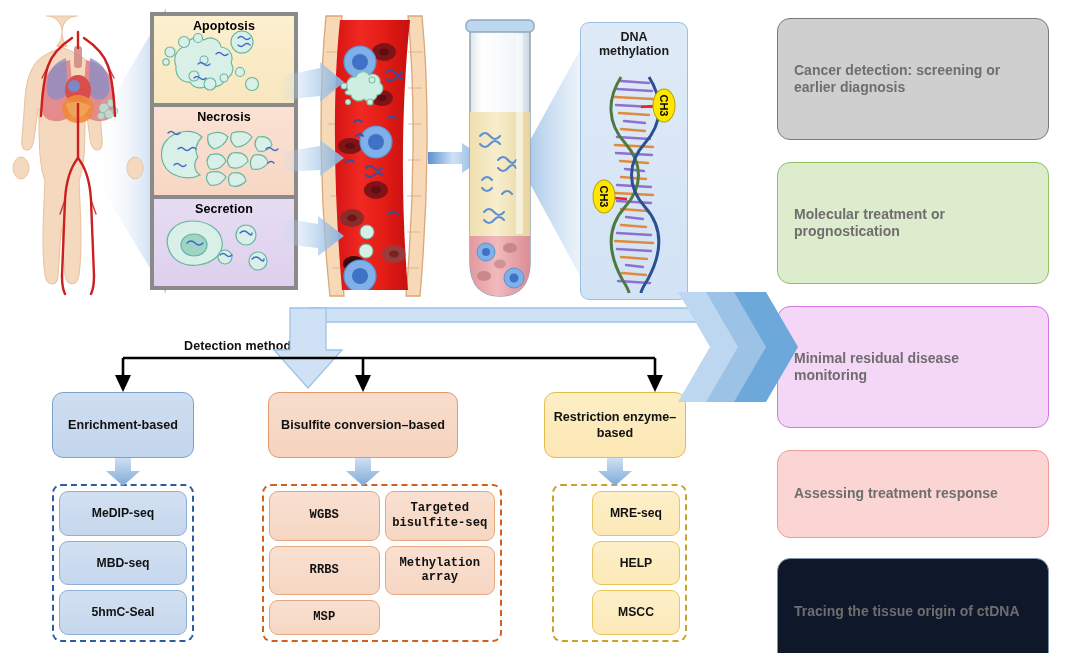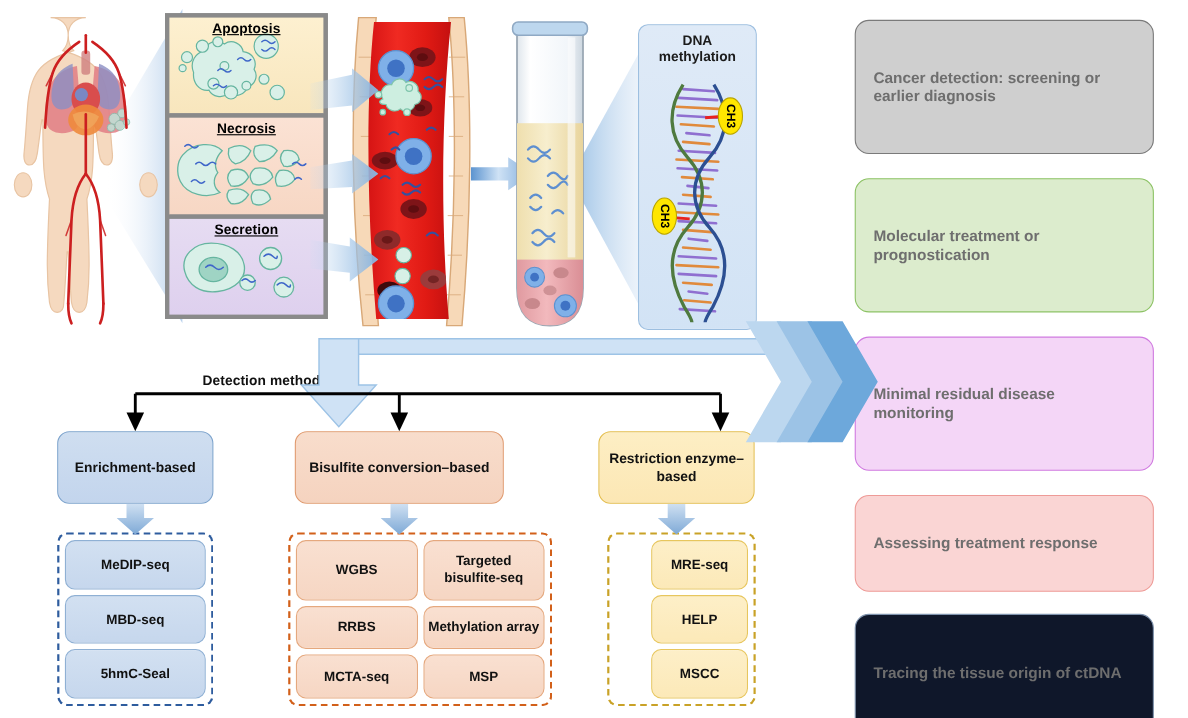--- a/index.html
+++ b/index.html
@@ -15,21 +15,21 @@
   .abs { position: absolute; }
 
   
   #body-figure { left: 8px; top: 8px; width: 140px; height: 290px; }
 
   
   #release-stack {
     left: 150px; top: 12px; width: 148px; height: 278px;
     border: 4px solid #8a8a8a;
     background: #8a8a8a;
-    display: flex; flex-direction: column; text-decoration: underline;
+    display: flex; flex-direction: column;
   }
   .release-panel {
     flex: 1; position: relative; overflow: hidden;
     border-bottom: 4px solid #8a8a8a;
   }
   .release-panel:last-child { border-bottom: none; }
   .release-panel.apoptosis { background: linear-gradient(180deg,#fdf0d0,#f8e6bd); }
   .release-panel.necrosis  { background: linear-gradient(180deg,#fbe2d4,#f7d7c4); }
   .release-panel.secretion { background: linear-gradient(180deg,#e6dcf2,#ded0ee); }
   .release-title {
@@ -123,20 +123,21 @@
 
   
   .dash-box { position: absolute; border-radius: 9px; padding: 5px; }
   .dash-enrich {
     left: 52px; top: 484px; width: 142px; height: 158px;
     border: 2.2px dashed #2e5c9e;
   }
   .dash-bisulfite {
     left: 262px; top: 484px; width: 240px; height: 158px;
     border: 2.2px dashed #d2601a;
+    font-family: Liberation Mono, monospace;
   }
   .dash-restriction {
     left: 552px; top: 484px; width: 135px; height: 158px;
     border: 2.2px dashed #c9a227;
   }
 
   .method-col { display: flex; flex-direction: column; gap: 5px; height: 100%; }
   .method-grid {
     display: grid; grid-template-columns: 1fr 1fr;
     gap: 5px; height: 100%;
@@ -622,21 +623,20 @@
       <div class="method-box m-blue">5hmC-Seal</div>
     </div>
   </div>
 
   <div class="dash-box dash-bisulfite">
     <div class="method-grid">
       <div class="method-box m-orange">WGBS</div>
       <div class="method-box m-orange">Targeted bisulfite-seq</div>
       <div class="method-box m-orange">RRBS</div>
       <div class="method-box m-orange">Methylation array</div>
-      <div class="method-box m-orange">MCTA-seq</div>
       <div class="method-box m-orange">MSP</div>
     </div>
   </div>
 
   <div class="dash-box dash-restriction">
     <div class="method-col">
       <div class="method-box m-gold">MRE-seq</div>
       <div class="method-box m-gold">HELP</div>
       <div class="method-box m-gold">MSCC</div>
     </div>

